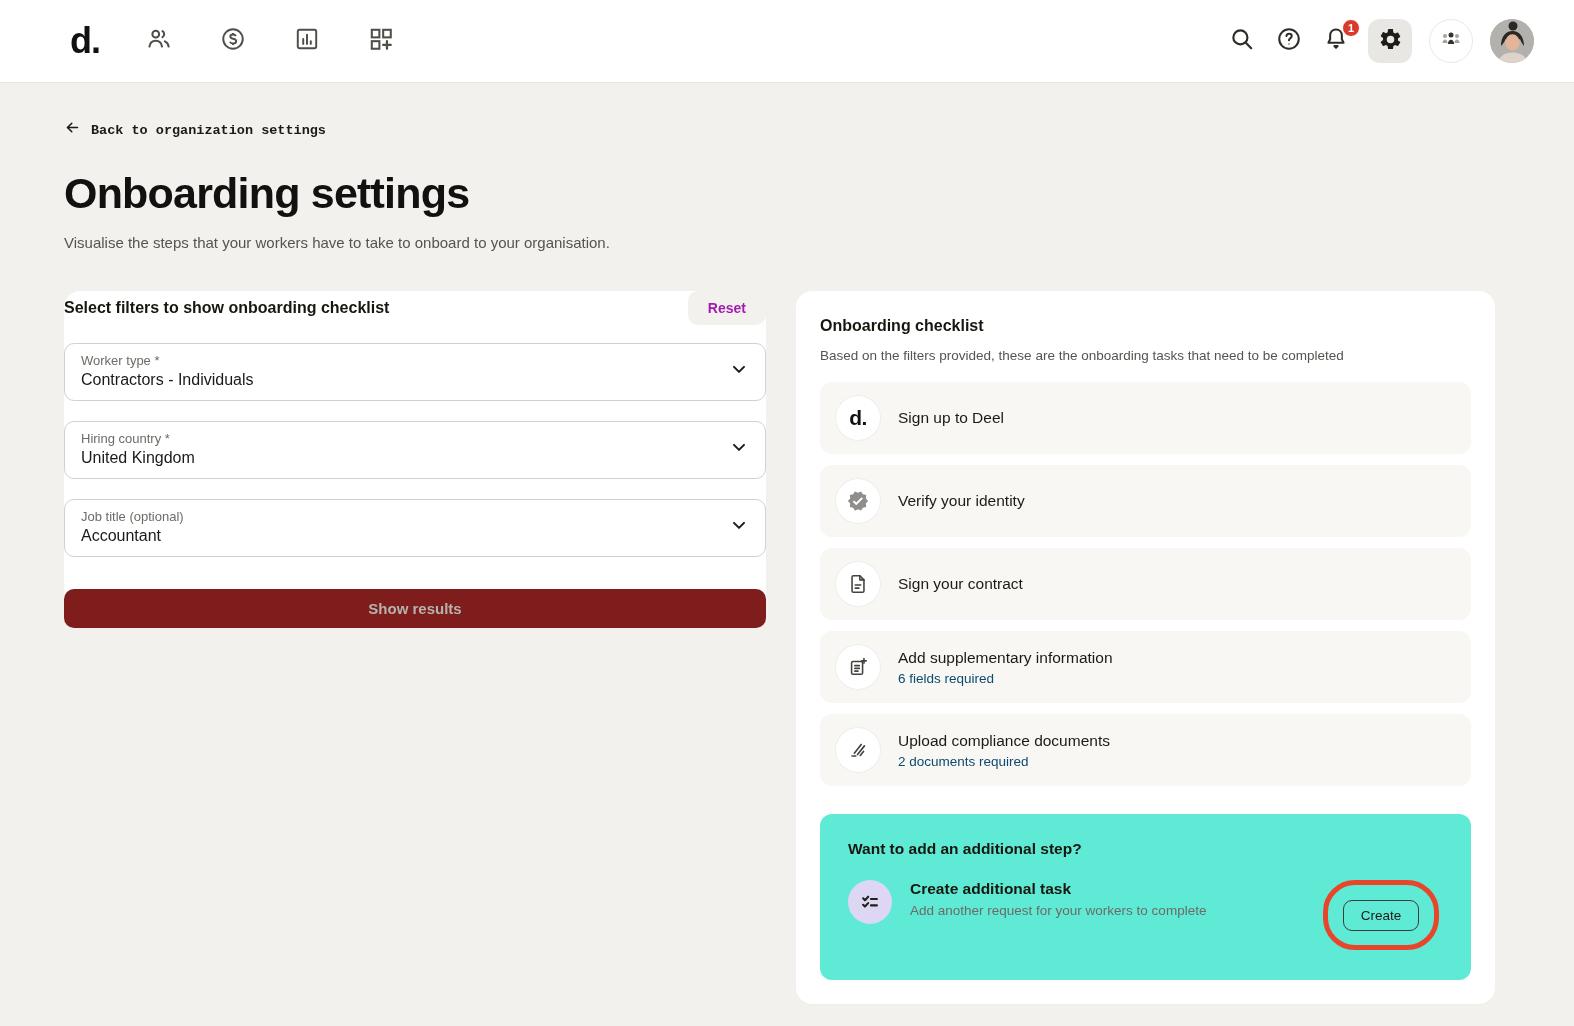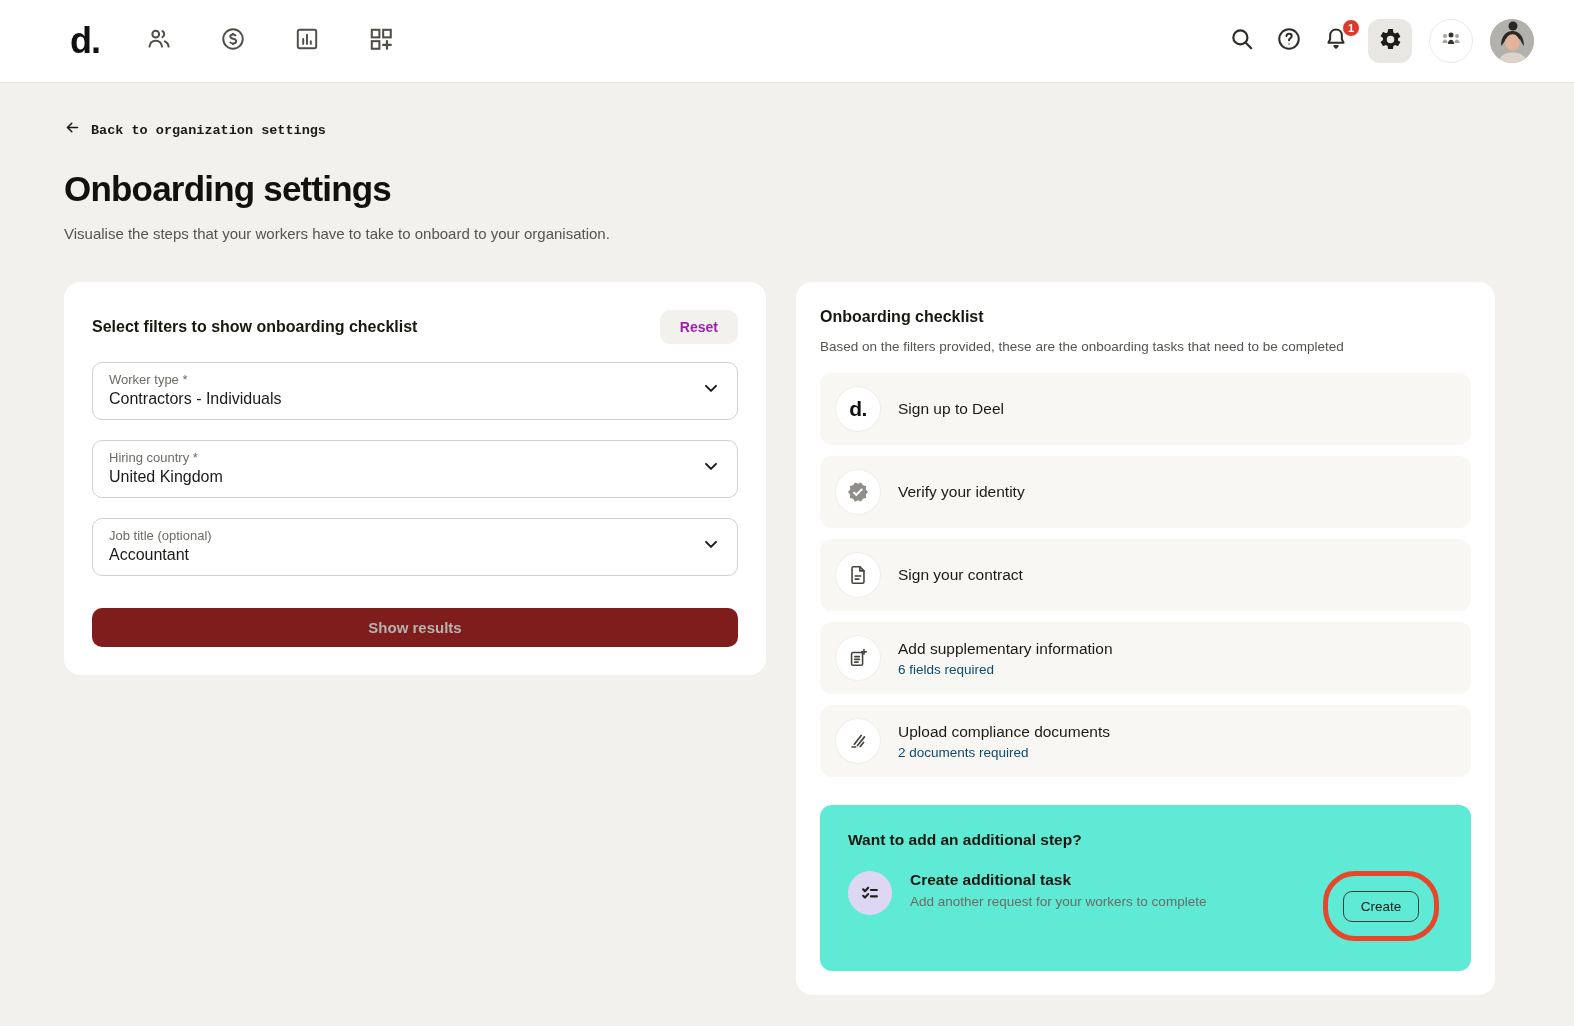--- a/index.html
+++ b/index.html
@@ -49,30 +49,30 @@
     width:44px; height:44px; border-radius:50%; overflow:hidden; cursor:pointer;
     background:#b6b4b1;
   }
   .avatar svg { width:44px; height:44px; display:block; }
 
   
   .main { padding:36px 64px 0 64px; }
   .back-row { display:flex; align-items:center; gap:10px; cursor:pointer; margin-bottom:28px;font-family:Liberation Mono, monospace; }
   .back-row svg { width:17px; height:17px; color:#1b1a17; }
   .back-label { font-size:13.5px; font-weight:700; color:#1b1a17; }
-  .page-title { font-size:35px; font-weight:700; letter-spacing:-0.8px; color:#121110; margin-bottom:16px; }
+  .page-title { font-size:43px; font-weight:700; letter-spacing:-0.8px; color:#121110; margin-bottom:16px; }
   .page-subtitle { font-size:15px; color:#56544f; margin-bottom:40px; }
 
   
   .cards { display:flex; align-items:flex-start; gap:30px; }
   .card {
     background:#fff; border-radius:16px;
     box-shadow:0 1px 2px rgba(0,0,0,0.02);
   }
-  .filters-card { width:702px; padding:28px; }
+  .filters-card { width:702px; }
   .checklist-card { width:699px; padding:26px 24px 24px 24px; }
 
   
   .filters-head { display:flex; align-items:center; justify-content:space-between; margin-bottom:18px; }
   .card-title { font-size:16px; font-weight:700; color:#18170f; }
   .reset-btn {
     background:#f2f1ee; border:none; border-radius:10px;
     padding:9px 20px; font-size:14px; font-weight:600; color:#a21caf;
     font-family:inherit; cursor:pointer;
   }

